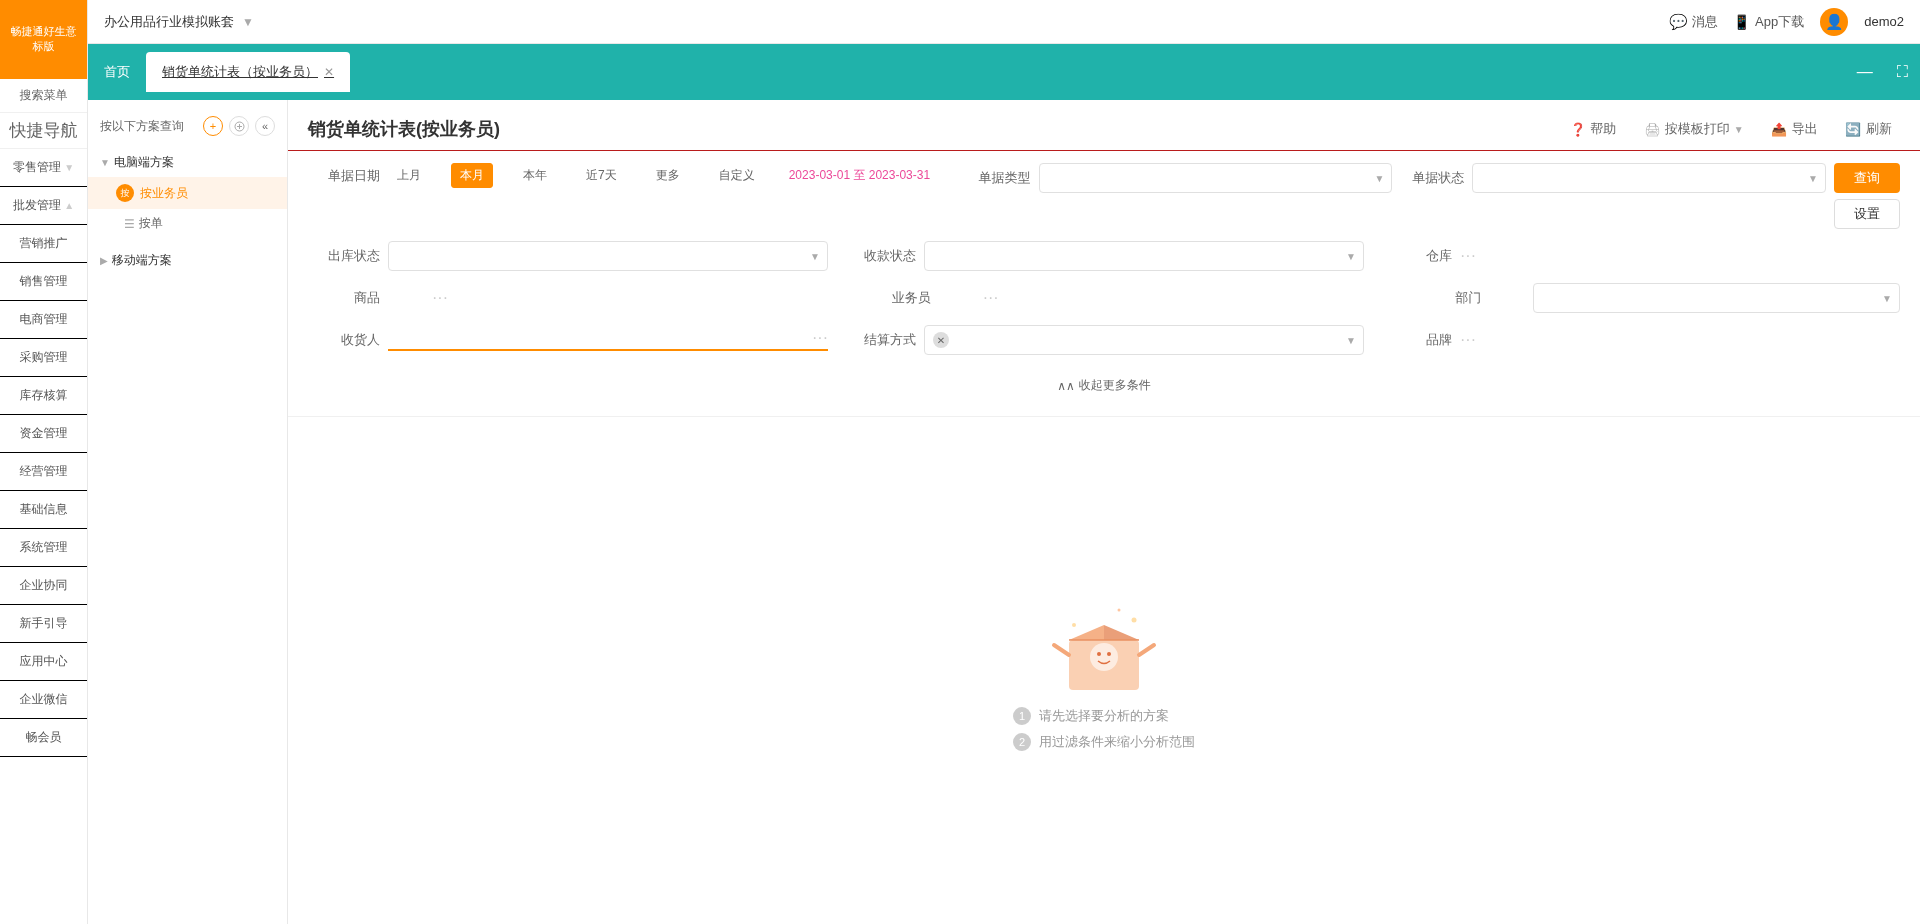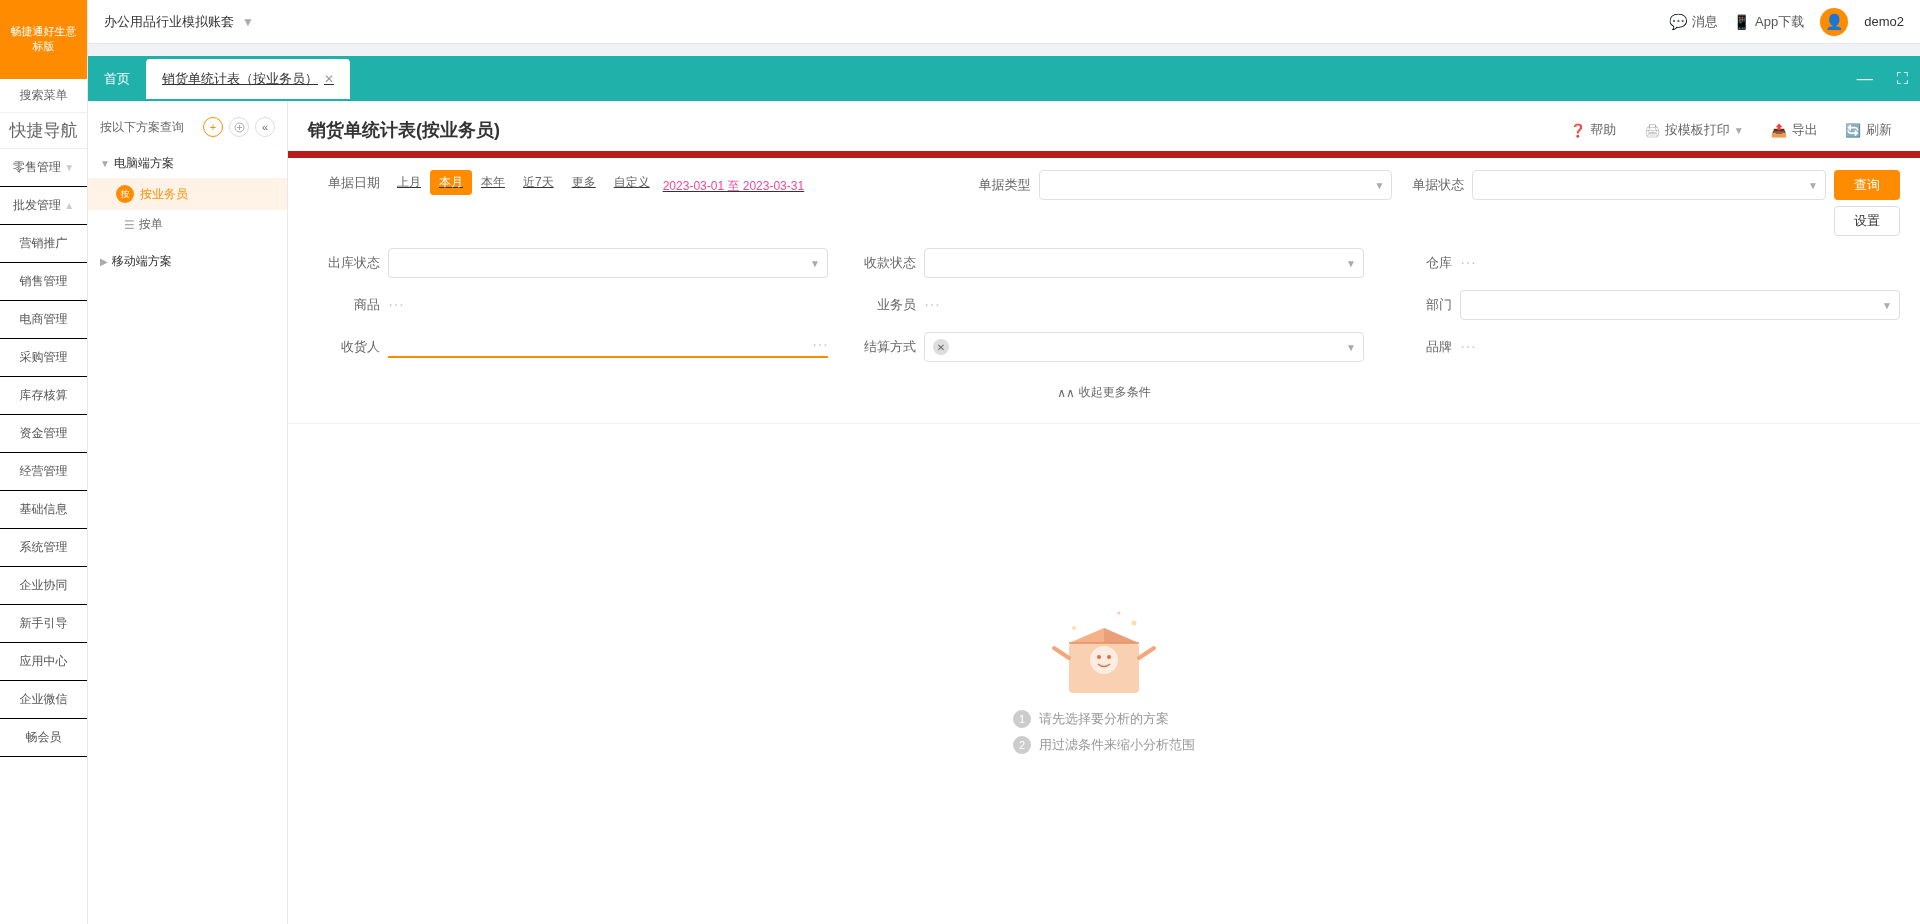--- a/index.html
+++ b/index.html
@@ -22,21 +22,21 @@
     
     .topbar { height: 44px; background: #fff; border-bottom: 1px solid #e8e8e8; display: flex; align-items: center; padding: 0 16px; justify-content: space-between; flex-shrink: 0; }
     .topbar-left { display: flex; align-items: center; gap: 8px; }
     .topbar-title { font-size: 13px; color: #333; }
     .topbar-arrow { color: #aaa; font-size: 12px; cursor: pointer; }
     .topbar-right { display: flex; align-items: center; gap: 16px; }
     .topbar-right-item { display: flex; align-items: center; gap: 4px; font-size: 13px; color: #555; cursor: pointer; }
     .topbar-avatar { width: 28px; height: 28px; border-radius: 50%; background: #ff8c00; display: flex; align-items: center; justify-content: center; color: #fff; font-size: 11px; cursor: pointer; }
 
     
-    .tabbar { height: 45px; background: #20b2aa; display: flex; align-items: center; padding: 0 0 0 0; flex-shrink: 0; margin-top: 12px; }
+    .tabbar { height: 56px; background: #20b2aa; display: flex; align-items: center; padding: 0 0 0 0; flex-shrink: 0; }
     .tab-item { height: 40px; display: flex; align-items: center; padding: 0 16px; font-size: 13px; cursor: pointer; position: relative; }
     .tab-item.home { color: #fff; background: transparent; }
     .tab-item.active { background: #fff; color: #333; border-radius: 4px 4px 0 0; text-decoration: underline; }
     .tab-item .tab-close { margin-left: 6px; color: #999; font-size: 12px; cursor: pointer; }
 
     
     .content { flex: 1; display: flex; overflow: hidden; background: #f0f2f5; }
 
     
     .left-panel { width: 200px; background: #fff; border-right: 1px solid #e8e8e8; display: flex; flex-direction: column; flex-shrink: 0; padding: 8px 0; }
@@ -49,29 +49,29 @@
     .panel-section-title .arrow { color: #aaa; font-size: 10px; }
     .panel-item { padding: 7px 12px 7px 28px; font-size: 12px; color: #555; cursor: pointer; display: flex; align-items: center; gap: 6px; }
     .panel-item.active { color: #ff8c00; background: #fff3e8; }
     .panel-item .item-dot { width: 18px; height: 18px; border-radius: 50%; background: #ff8c00; display: flex; align-items: center; justify-content: center; color: #fff; font-size: 9px; }
     .panel-sub-item { padding: 6px 12px 6px 36px; font-size: 12px; color: #666; cursor: pointer; display: flex; align-items: center; gap: 4px; }
 
     
     .right-panel { flex: 1; display: flex; flex-direction: column; overflow: hidden; background: #fff; }
 
     
-    .page-header { padding: 16px 20px 8px 20px; display: flex; align-items: center; justify-content: space-between; border-bottom: 7px solid #b91c1c; }
+    .page-header { padding: 16px 20px 8px 20px; display: flex; align-items: center; justify-content: space-between; border-bottom: 1px solid #b91c1c; }
     .page-title { font-size: 18px; font-weight: 600; color: #333; }
     .page-actions { display: flex; align-items: center; gap: 12px; }
     .page-action-btn { display: flex; align-items: center; gap: 4px; font-size: 13px; color: #666; cursor: pointer; padding: 4px 8px; border-radius: 4px; }
 
     
     .filter-area { padding: 12px 20px; background: #fff; flex-shrink: 0; }
     .filter-label { width: 80px; font-size: 13px; color: #666; flex-shrink: 0; text-align: right; padding-right: 8px; }
-    .date-control { display: flex; align-items: flex-end; gap: 0; text-decoration: underline; }
+    .date-control { display: flex; align-items: center; gap: 21px; }
     .date-btn { padding: 3px 8px; border-radius: 3px; font-size: 12px; color: #666; cursor: pointer; border: 1px solid transparent; }
     .date-btn.active { background: #ff8c00; color: #fff; border-color: #ff8c00; }
     .date-range { font-size: 12px; color: #ec4899; margin-left: 4px; }
     .filter-select { height: 30px; border: 1px solid #e0e0e0; border-radius: 4px; padding: 0 28px 0 8px; font-size: 13px; color: #333; background: #fff; cursor: pointer; width: 100%; appearance: none; position: relative; display: flex; align-items: center; }
     .filter-select-wrap { position: relative; flex: 1; }
     .filter-select-wrap .arrow { position: absolute; right: 8px; top: 50%; transform: translateY(-50%); color: #aaa; font-size: 10px; pointer-events: none; }
 
     
     .collapse-btn { display: flex; align-items: center; justify-content: center; padding: 6px 0; color: #666; font-size: 12px; cursor: pointer; gap: 4px; }
 
@@ -317,21 +317,21 @@
             <div class="filter-select-wrap" style="flex:1;margin-right:16px;">
               <div class="filter-select" style="height:30px;border:1px solid #e0e0e0;border-radius:4px;padding:0 8px;display:flex;align-items:center;">&nbsp;</div>
               <span class="arrow">▼</span>
             </div>
             <span class="filter-label">仓库</span>
             <div style="flex:1;display:flex;align-items:center;">
               <span style="color:#ccc;font-size:16px;">···</span>
             </div>
           </div>
 
-          <div style="display:flex;align-items:center;margin-bottom:12px;">
+          <div style="display:flex;align-items:center;margin-bottom:12px;gap:44px;">
             <span class="filter-label">商品</span>
             <div style="flex:1;display:flex;align-items:center;margin-right:16px;">
               <span style="color:#ccc;font-size:16px;">···</span>
             </div>
             <span class="filter-label">业务员</span>
             <div style="flex:1;display:flex;align-items:center;margin-right:16px;">
               <span style="color:#ccc;font-size:16px;">···</span>
             </div>
             <span class="filter-label">部门</span>
             <div class="filter-select-wrap" style="flex:1;">

